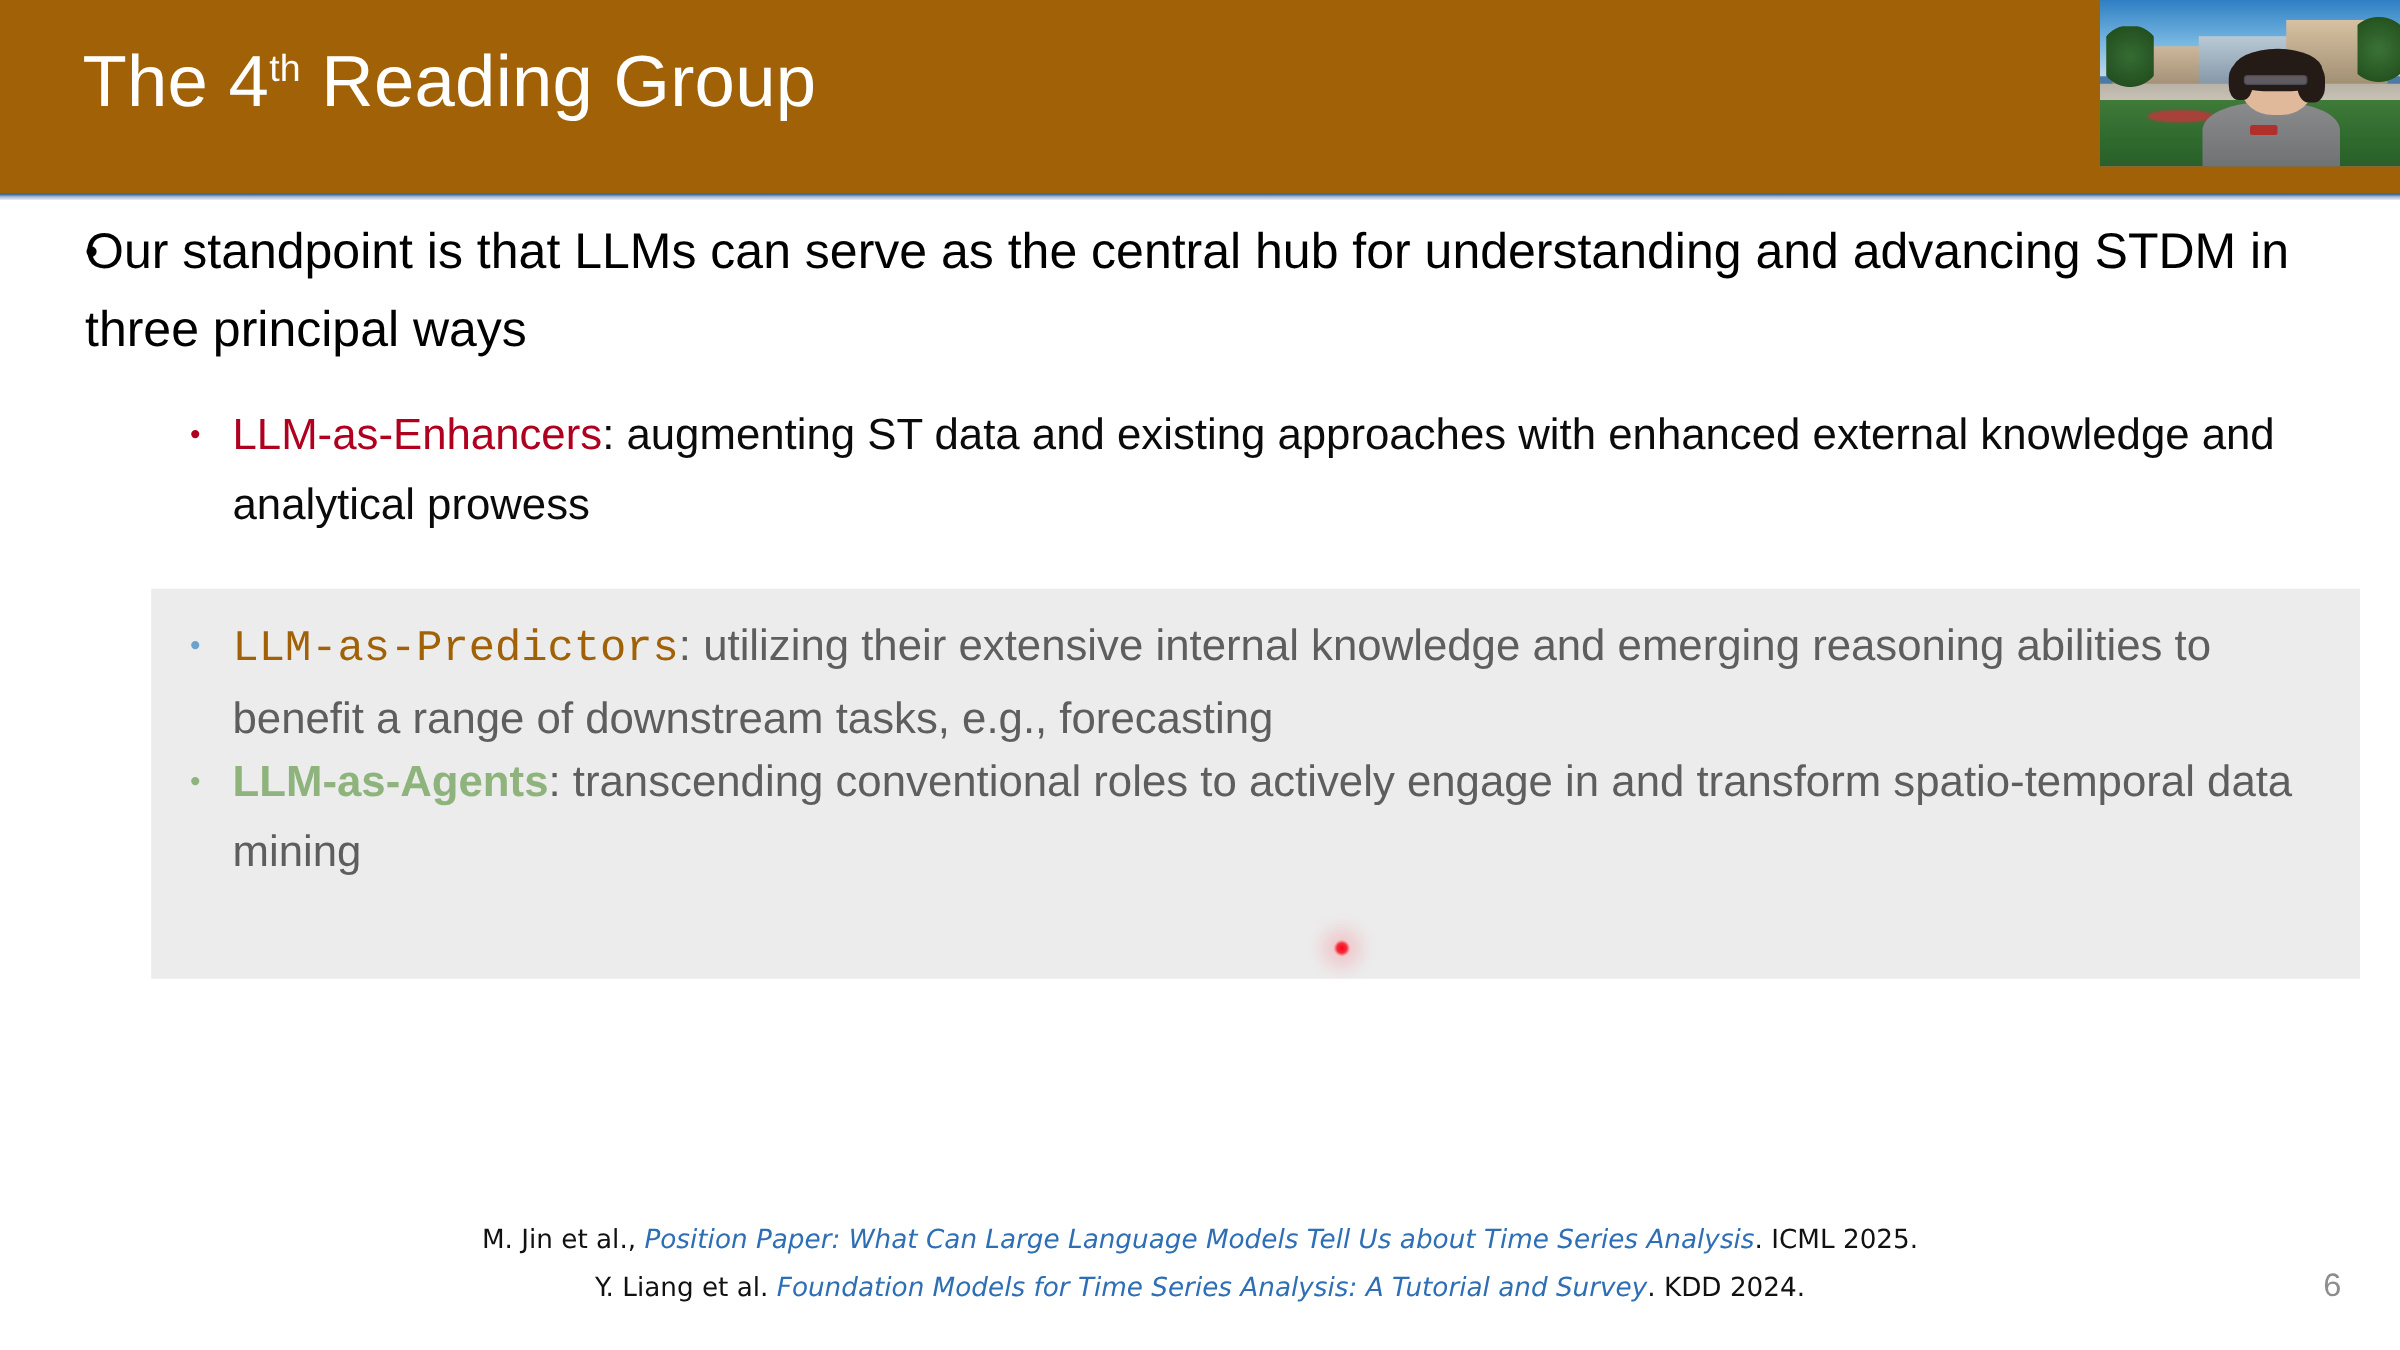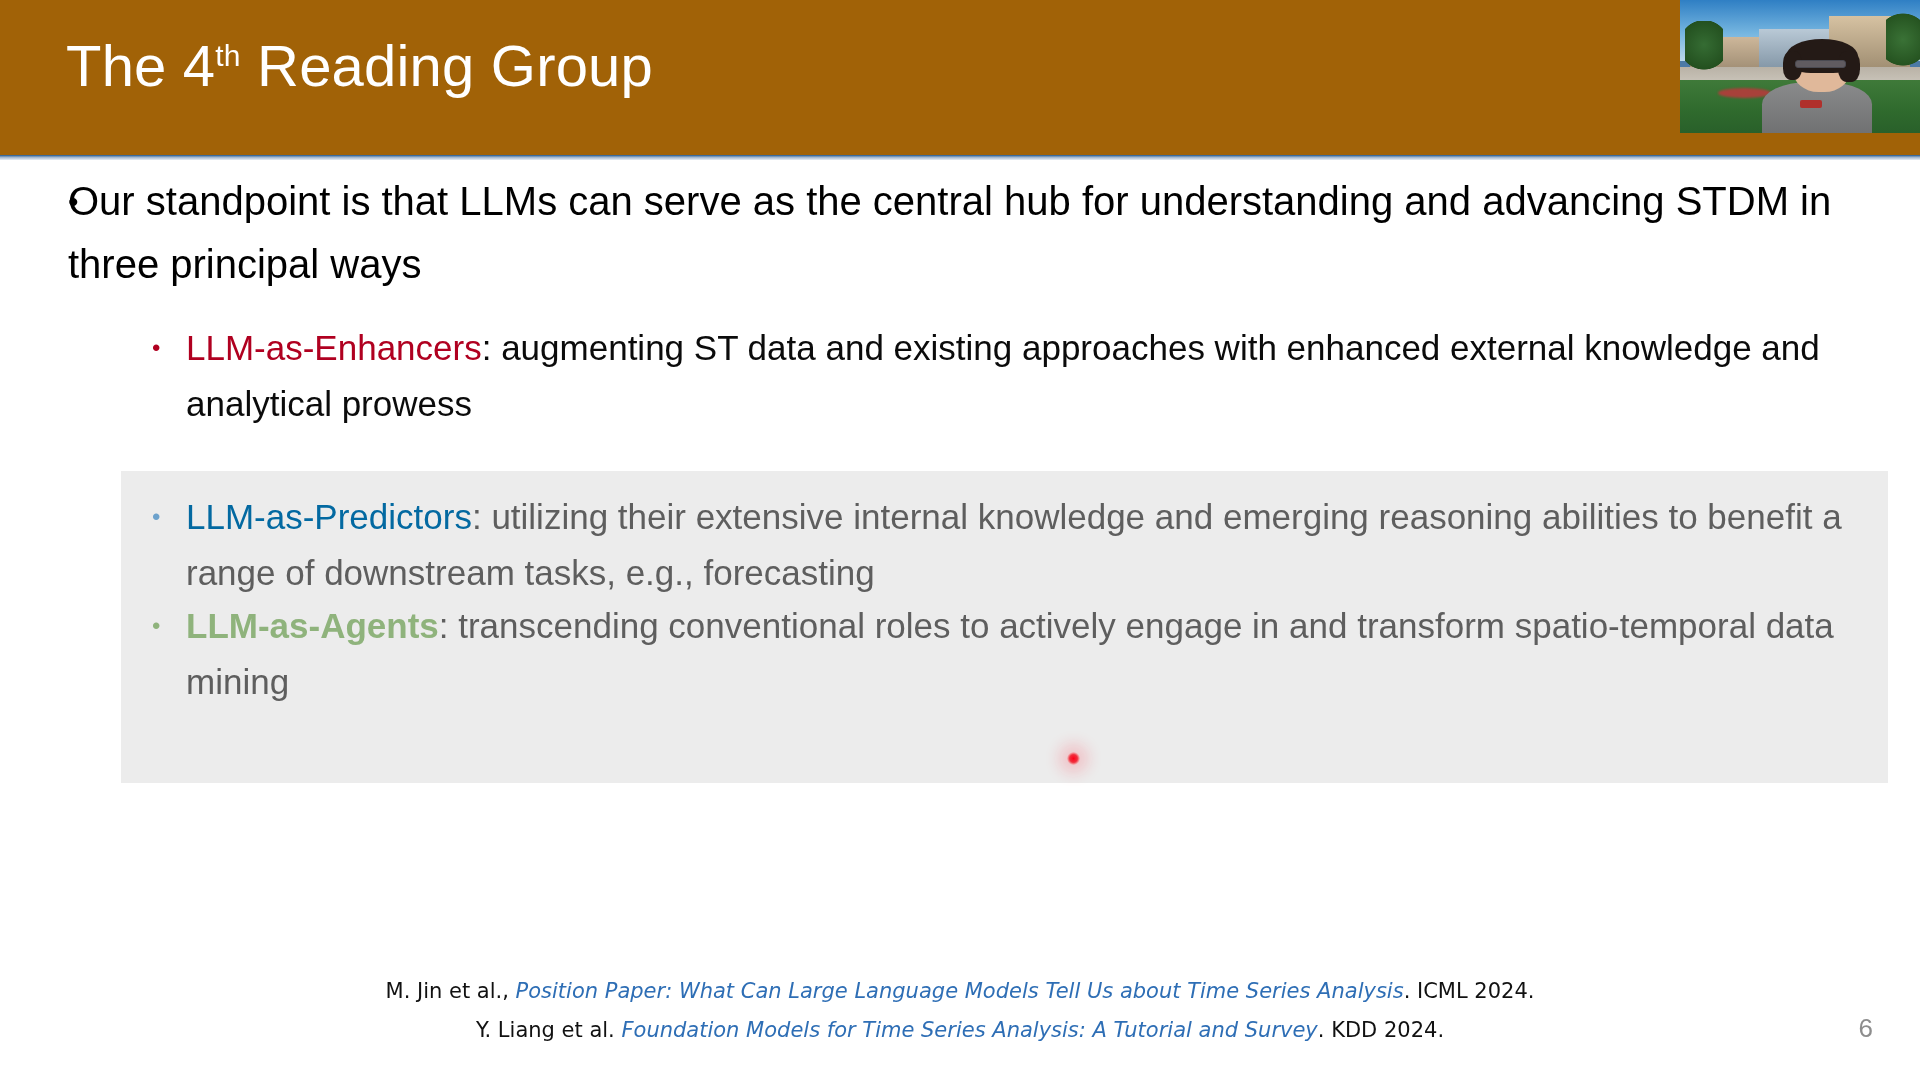--- a/index.html
+++ b/index.html
@@ -151,21 +151,21 @@
     font-size:35px;
     line-height:56px;
   }
   .lv2 .bullet {
     position:absolute; left:0; top:0;
     font-size:24px; line-height:56px;
   }
   .lv2 .text { display:block; margin-left:34px; }
 
   .lbl-enh   { color:#B00020; }
-  .lbl-pred  { color:#0369a1; }
+  .lbl-pred  { color:#a16207;font-family:Liberation Mono, monospace; }
   .lbl-agent { color:#8FB37C;font-weight:bold; }
 
   .txt-dark { color:#0b0b0b; }
   .txt-gray { color:#5E5E5E; }
   .bul-dark { color:#B00020; }
   .bul-pred { color:#6DA2CC; }
   .bul-agent{ color:#8FB37C; }
 
   
   #laser {
@@ -249,19 +249,19 @@
 
     <div class="lv2" style="top:438px;">
       <span class="bullet bul-agent">•</span>
       <span class="text"><span class="lbl-agent">LLM-as-Agents</span><span class="txt-gray">: </span><span class="txt-gray">transcending conventional roles to actively engage in and transform spatio-temporal data mining</span></span>
     </div>
   </div>
 
   <div id="laser"></div>
 
   <div id="citations">
-    <span class="line"><span>M. Jin et al., </span><span class="paper">Position Paper: What Can Large Language Models Tell Us about Time Series Analysis</span><span>. ICML 2024.</span></span>
+    <span class="line"><span>M. Jin et al., </span><span class="paper">Position Paper: What Can Large Language Models Tell Us about Time Series Analysis</span><span>. ICML 2025.</span></span>
     <span class="line"><span>Y. Liang et al. </span><span class="paper">Foundation Models for Time Series Analysis: A Tutorial and Survey</span><span>. KDD 2024.</span></span>
   </div>
 
   <div id="page-number">6</div>
 
 </div>
 
 </body></html>

